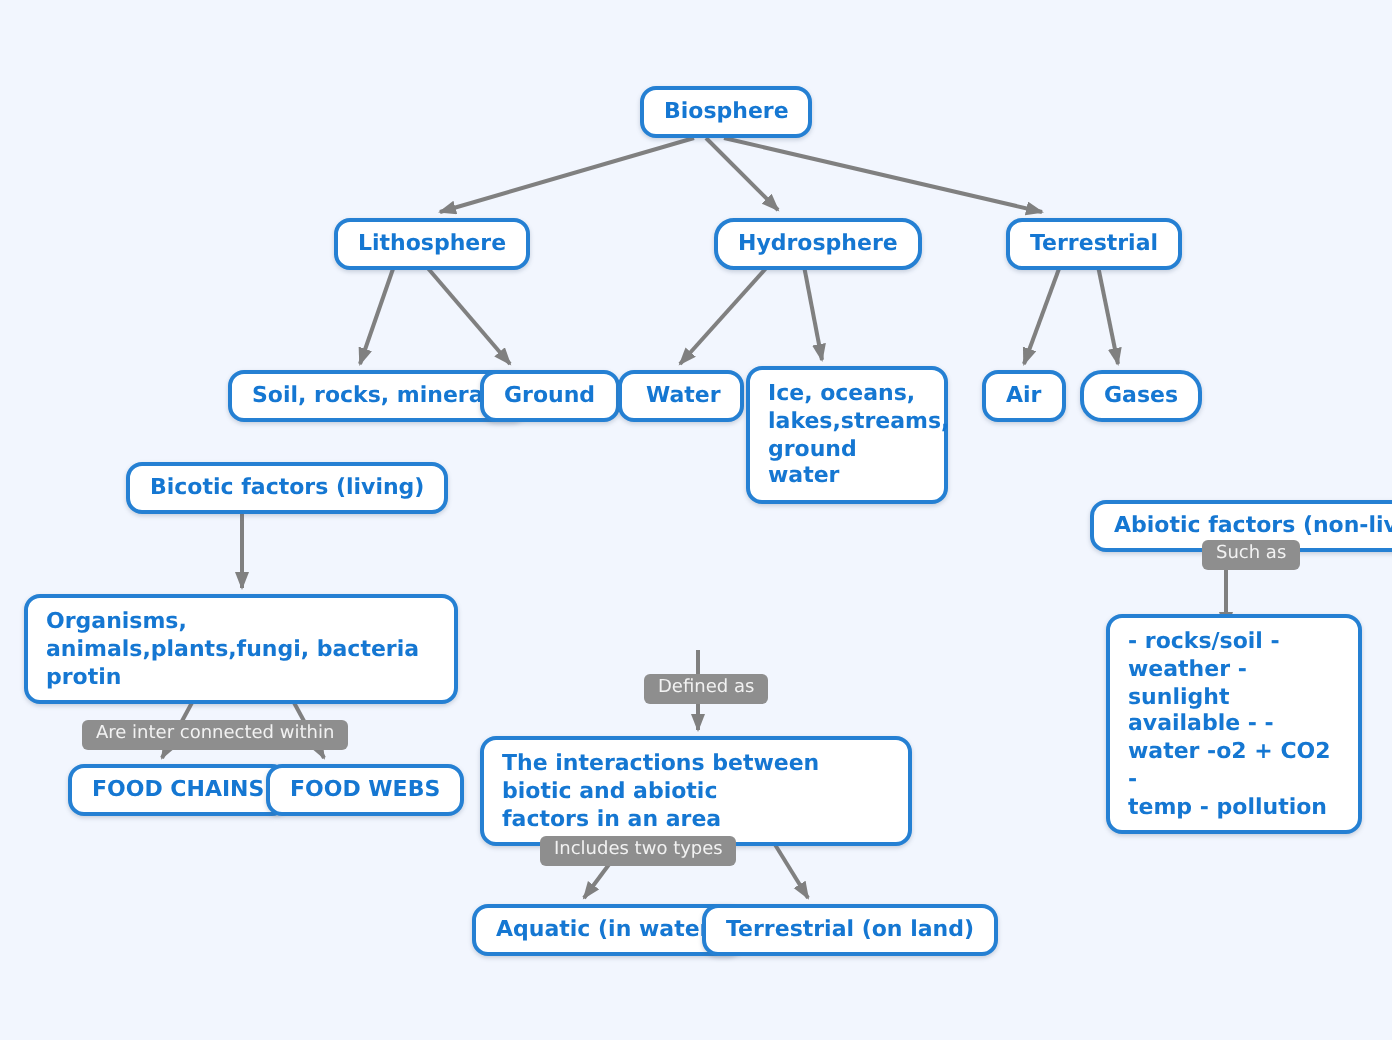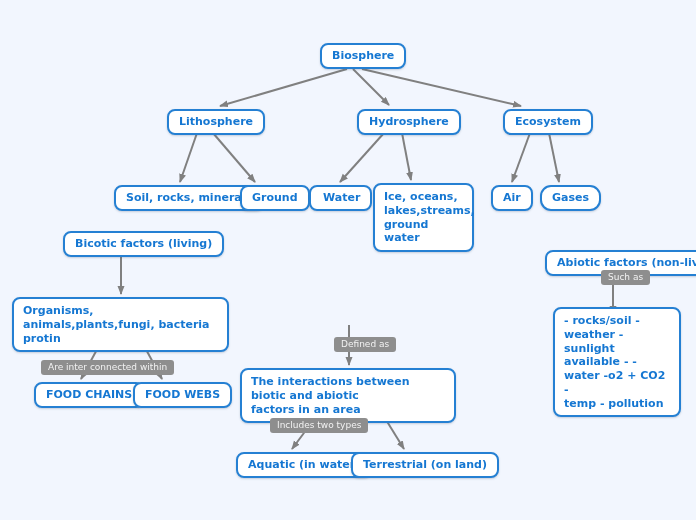--- a/index.html
+++ b/index.html
@@ -68,22 +68,22 @@
       <line x1="136" y1="331" x2="162" y2="379" marker-end="url(#arrow)"></line>
       <line x1="349" y1="325" x2="349" y2="365" marker-end="url(#arrow)"></line>
       <line x1="327" y1="402" x2="292" y2="449" marker-end="url(#arrow)"></line>
       <line x1="375" y1="402" x2="404" y2="449" marker-end="url(#arrow)"></line>
       <line x1="613" y1="274" x2="613" y2="314" marker-end="url(#arrow)"></line>
     </g>
   </svg>
 
   <div class="node" style="left:320px;top:43px;">Biosphere</div>
   <div class="node" style="left:167px;top:109px;">Lithosphere</div>
-  <div class="node" style="left:357px;top:109px;">Hydrosphere</div>
-  <div class="node" style="left:503px;top:109px;">Ecosystem</div>
+  <div class="node" style="left:357px;top:109px;border-radius:10px;">Hydrosphere</div>
+  <div class="node" style="left:503px;top:109px;">Terrestrial</div>
   <div class="node" style="left:114px;top:185px;">Soil, rocks, minerals</div>
   <div class="node" style="left:240px;top:185px;">Ground</div>
   <div class="node" style="left:309px;top:185px;padding-left:12px;">Water</div>
   <div class="node multi" style="left:373px;top:183px;width:101px;">Ice, oceans,
 lakes,streams,
 ground water</div>
   <div class="node" style="left:491px;top:185px;">Air</div>
   <div class="node" style="left:540px;top:185px;border-radius:11px;">Gases</div>
   <div class="node" style="left:63px;top:231px;">Bicotic factors (living)</div>
   <div class="node multi" style="left:12px;top:297px;width:217px;">Organisms, animals,plants,fungi, bacteria
@@ -94,17 +94,17 @@
 factors in an area</div>
   <div class="node" style="left:236px;top:452px;">Aquatic (in water)</div>
   <div class="node" style="left:351px;top:452px;">Terrestrial (on land)</div>
   <div class="node" style="left:545px;top:250px;">Abiotic factors (non-living)</div>
   <div class="node multi" style="left:553px;top:307px;width:128px;">- rocks/soil - weather -
 sunlight available - -
 water -o2 + CO2 -
 temp - pollution</div>
 
   <div class="edge-label" style="left:41px;top:349px;margin-top:11px;">Are inter connected within</div>
-  <div class="edge-label" style="left:322px;top:337px;margin-left:12px;">Defined as</div>
+  <div class="edge-label" style="left:322px;top:337px;">Defined as</div>
   <div class="edge-label" style="left:270px;top:418px;">Includes two types</div>
   <div class="edge-label" style="left:589px;top:270px;margin-left:12px;">Such as</div>
 
 </div>
 
 </body></html>

